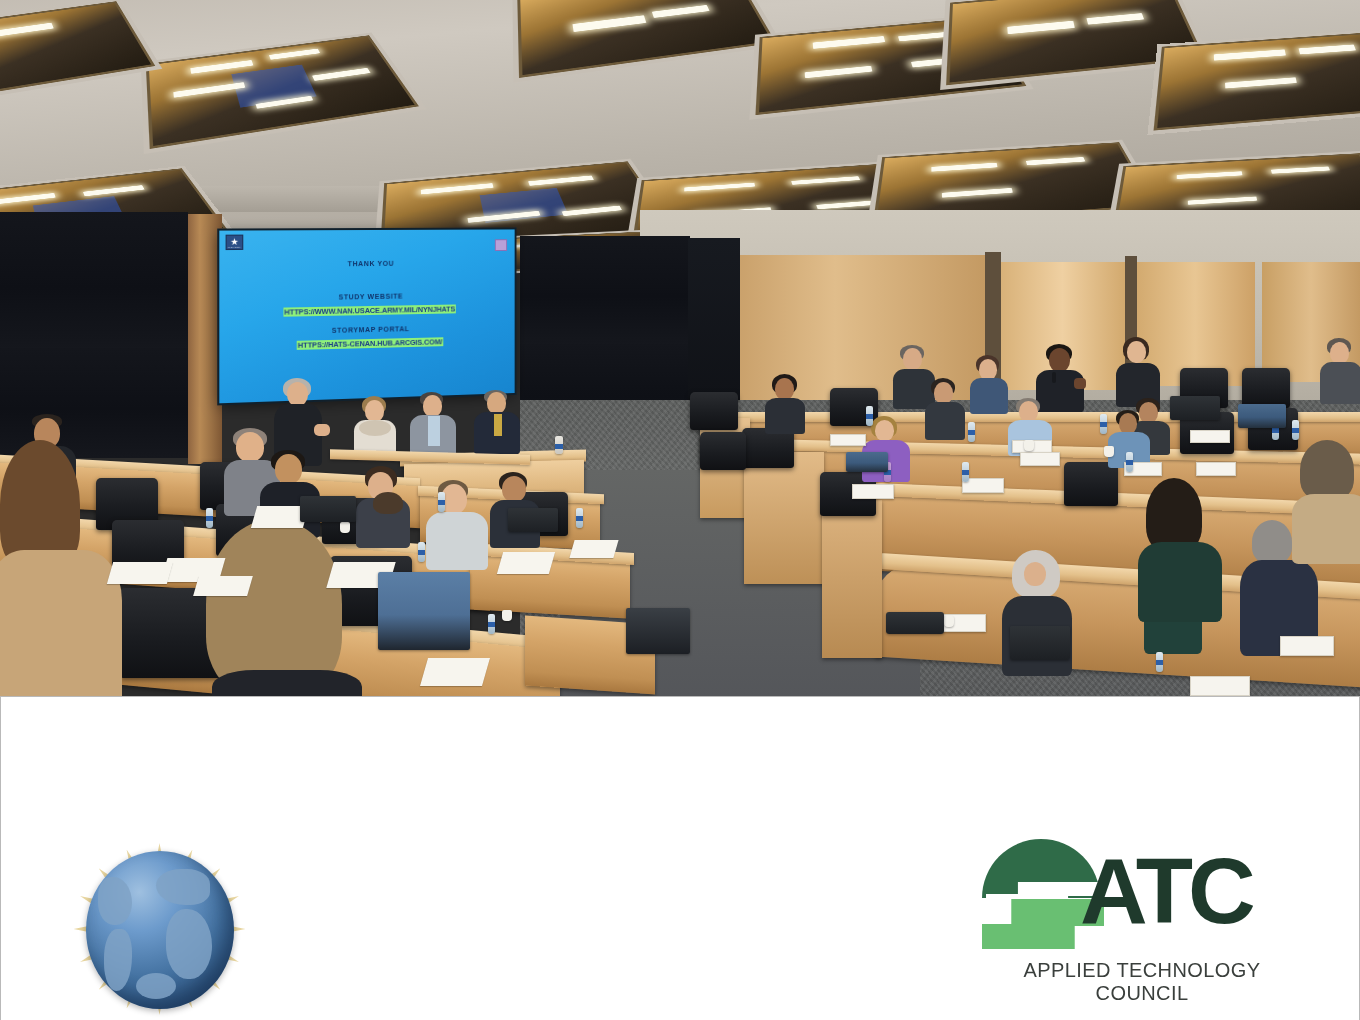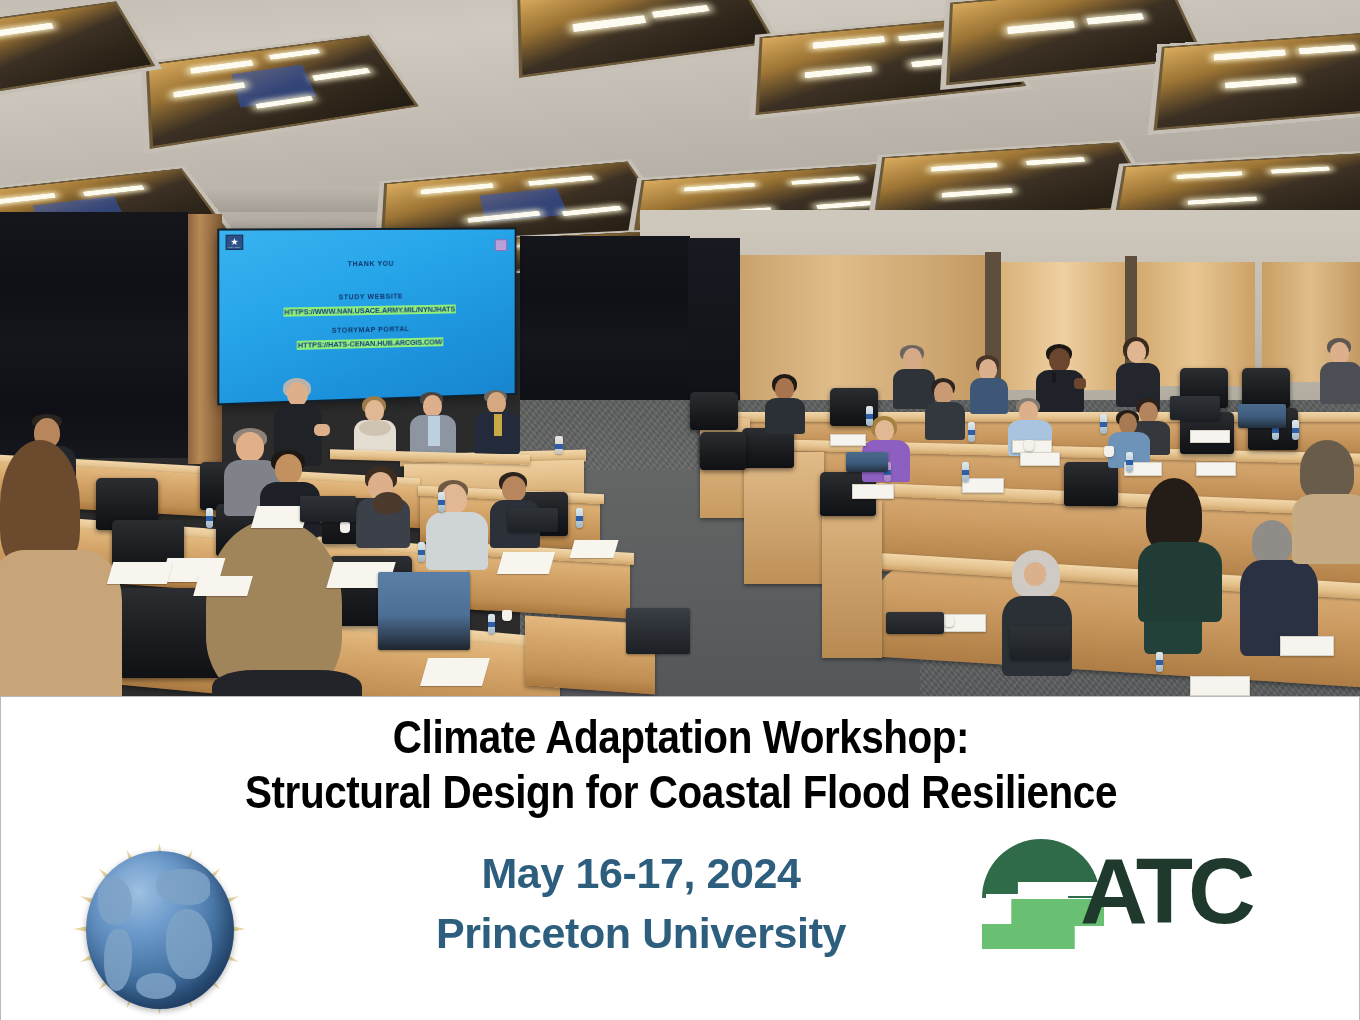--- a/index.html
+++ b/index.html
@@ -571,24 +571,20 @@
     <div class="laptop dark" style="left:300px;top:496px;width:56px;height:26px;"></div>
     <div class="laptop" style="left:378px;top:572px;width:92px;height:78px;
          background:linear-gradient(180deg,#5b7fa6 0%,#4e6f95 55%,#1f262f 100%);"></div>
     <div class="laptop dark" style="left:508px;top:508px;width:50px;height:24px;"></div>
     <div class="laptop" style="left:626px;top:608px;width:64px;height:46px;
          background:linear-gradient(180deg,#3a3f45,#1c1f24);"></div>
   </div>
 
   <div id="banner">
 
-    <div id="title-wrap">
-      <div id="title1" class="title-line">Climate Adaptation Workshop:</div>
-      <div id="title2" class="title-line">Structural Design for Coastal Flood Resilience</div>
-    </div>
 
     <div id="logo-row">
 
       <div id="nsf">
         <div class="gear" style="transform:rotate(0deg)   translateY(-46px);"></div>
         <div class="gear" style="transform:rotate(22.5deg) translateY(-46px);"></div>
         <div class="gear" style="transform:rotate(45deg)  translateY(-46px);"></div>
         <div class="gear" style="transform:rotate(67.5deg) translateY(-46px);"></div>
         <div class="gear" style="transform:rotate(90deg)  translateY(-46px);"></div>
         <div class="gear" style="transform:rotate(112.5deg) translateY(-46px);"></div>
@@ -604,30 +600,27 @@
         <div class="gear" style="transform:rotate(337.5deg) translateY(-46px);"></div>
         <div class="globe">
           <div class="cont" style="left:12px;top:26px;width:34px;height:48px;border-radius:42% 58% 50% 50%;"></div>
           <div class="cont" style="left:18px;top:78px;width:28px;height:62px;border-radius:50% 40% 60% 48%;"></div>
           <div class="cont" style="left:70px;top:18px;width:54px;height:36px;border-radius:50% 46% 40% 60%;"></div>
           <div class="cont" style="left:80px;top:58px;width:46px;height:70px;border-radius:44% 56% 50% 50%;"></div>
           <div class="cont" style="left:50px;top:122px;width:40px;height:26px;border-radius:50%;"></div>
         </div>
       </div>
 
-      <div id="dates">
-        <div id="date1">May 16-17, 2024</div>
-        <div id="date2">Princeton University</div>
-      </div>
 
       <div id="atc">
         <div id="atcmark">
           <div class="halfdisc"></div>
           <div class="wave1"></div>
           <div class="wave2"></div>
         </div>
         <div id="atcText">ATC</div>
+        <div id="atcSub">APPLIED TECHNOLOGY COUNCIL</div>
       </div>
 
     </div>
   </div>
 
 </div>
 
 </body></html>

